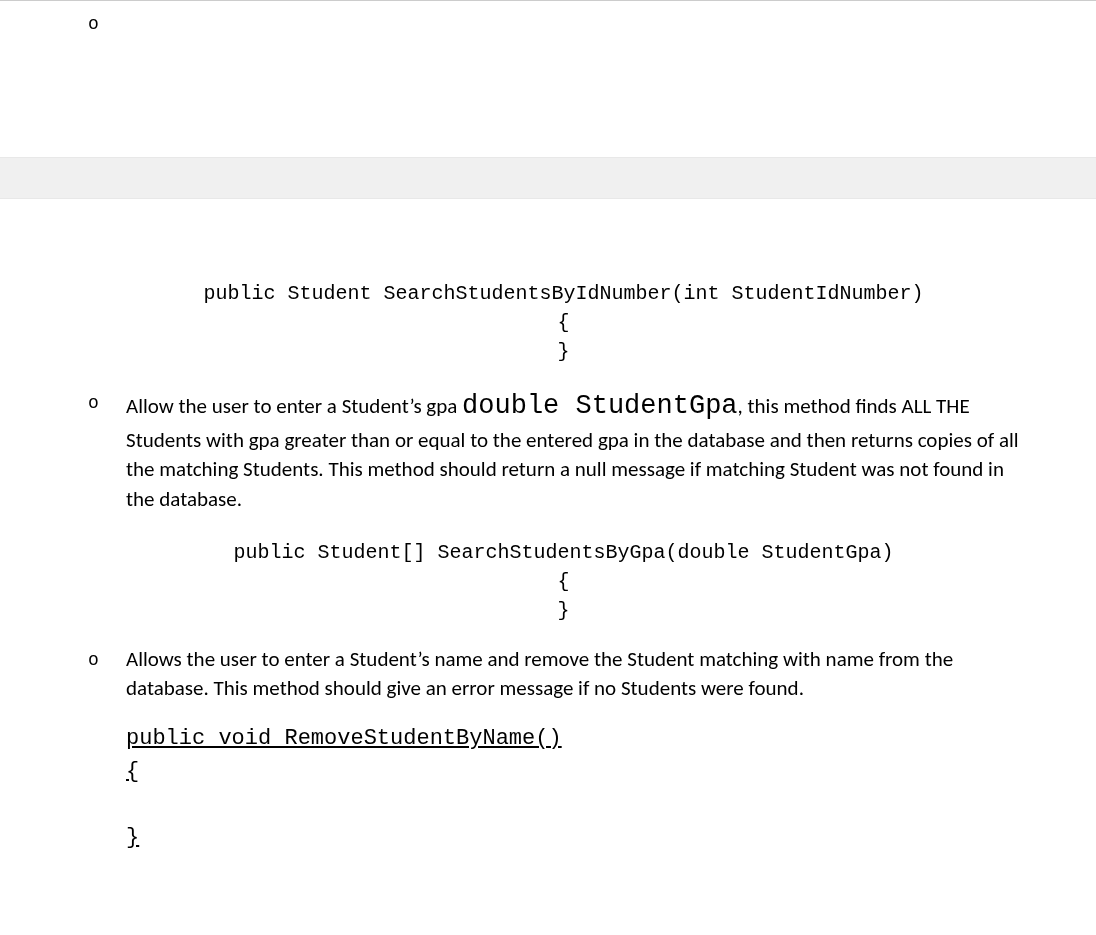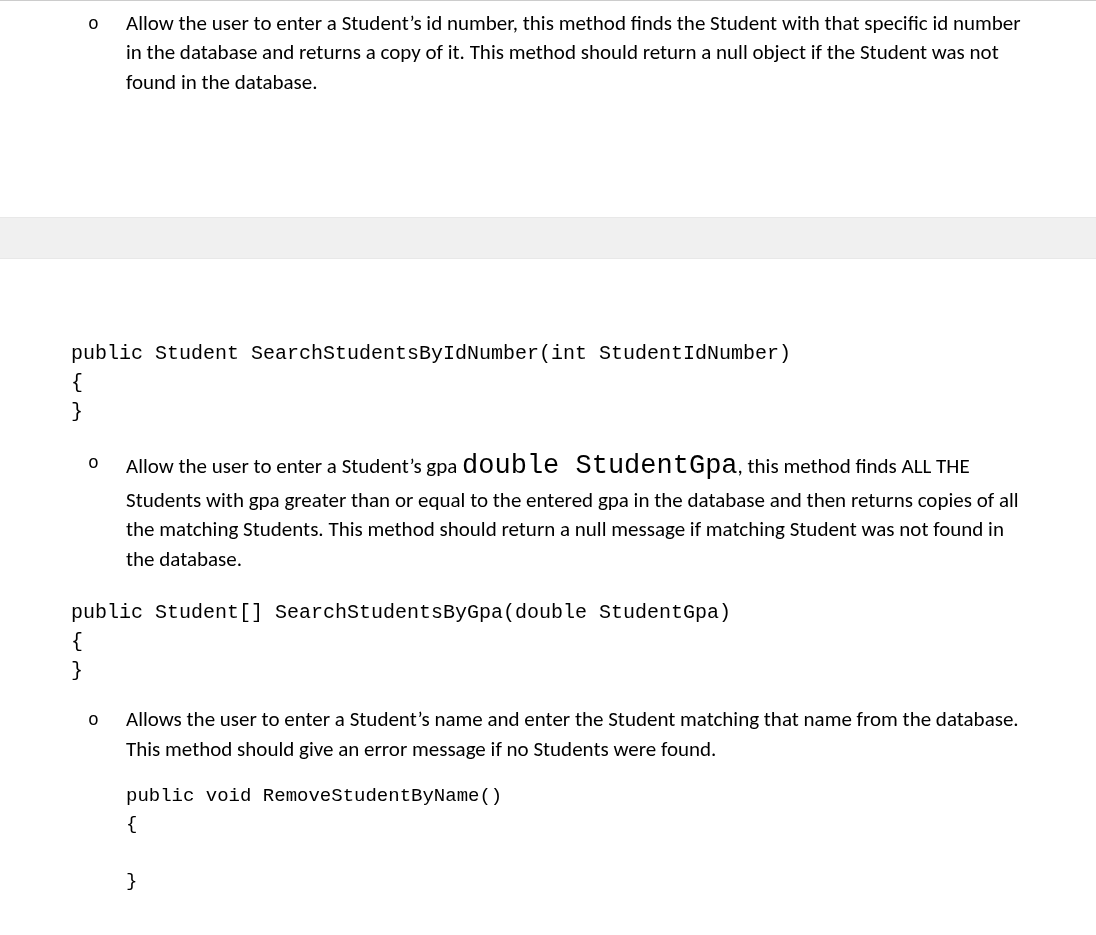--- a/index.html
+++ b/index.html
@@ -47,53 +47,52 @@
     }
     .code-block {
       font-family: 'Courier New', monospace;
       font-size: 20px;
       line-height: 1.45;
       white-space: pre;
       padding-left: 71px;
       padding-right: 40px;
       margin-top: 14px;
       margin-bottom: 20px;
+      text-align: center;
     }
     .code-block-small {
       font-family: 'Courier New', monospace;
-      font-size: 19px;
+      font-size: 22px;
       line-height: 1.5;
       white-space: pre;
       padding-left: 126px;
       padding-right: 40px;
       margin-top: 14px;
       margin-bottom: 20px;
+      text-decoration: underline;
     }
     .page-break {
       height: 42px;
       background: #f0f0f0;
       margin-top: 120px;
       margin-bottom: 80px;
       border-top: 1px solid #e8e8e8;
       border-bottom: 1px solid #e8e8e8;
     }
     .first-block {
       margin-top: 2px;
     }
   </style>
 </head>
 <body>
 
 <div class="page-top"></div>
 
 <div class="bullet-item first-block">
   <div class="bullet-marker">o</div>
-  <div class="bullet-content">
-    <div class="prose">Allow the user to enter a Student’s id number, this method finds the Student with that specific id number in the database and returns a copy of it.  This method should return a null object if the Student was not found in the database.</div>
-  </div>
 </div>
 
 <div class="page-break"></div>
 
 <div class="code-block">public Student SearchStudentsByIdNumber(int StudentIdNumber)
 {
 }</div>
 
 <div class="bullet-item" style="margin-top:22px;">
   <div class="bullet-marker">o</div>
@@ -103,20 +102,20 @@
 </div>
 
 <div class="code-block" style="margin-top:24px;">public Student[] SearchStudentsByGpa(double StudentGpa)
 {
 }
 </div>
 
 <div class="bullet-item" style="margin-top:8px;">
   <div class="bullet-marker">o</div>
   <div class="bullet-content">
-    <div class="prose">Allows the user to enter a Student’s name and enter the Student matching that name from the database. This method should give an error message if no Students were found.</div>
+    <div class="prose">Allows the user to enter a Student’s name and remove the Student matching with name from the database. This method should give an error message if no Students were found.</div>
   </div>
 </div>
 
 <div class="code-block-small" style="margin-top:18px;">public void RemoveStudentByName()
 {
 
 }</div>
 
 </body></html>

